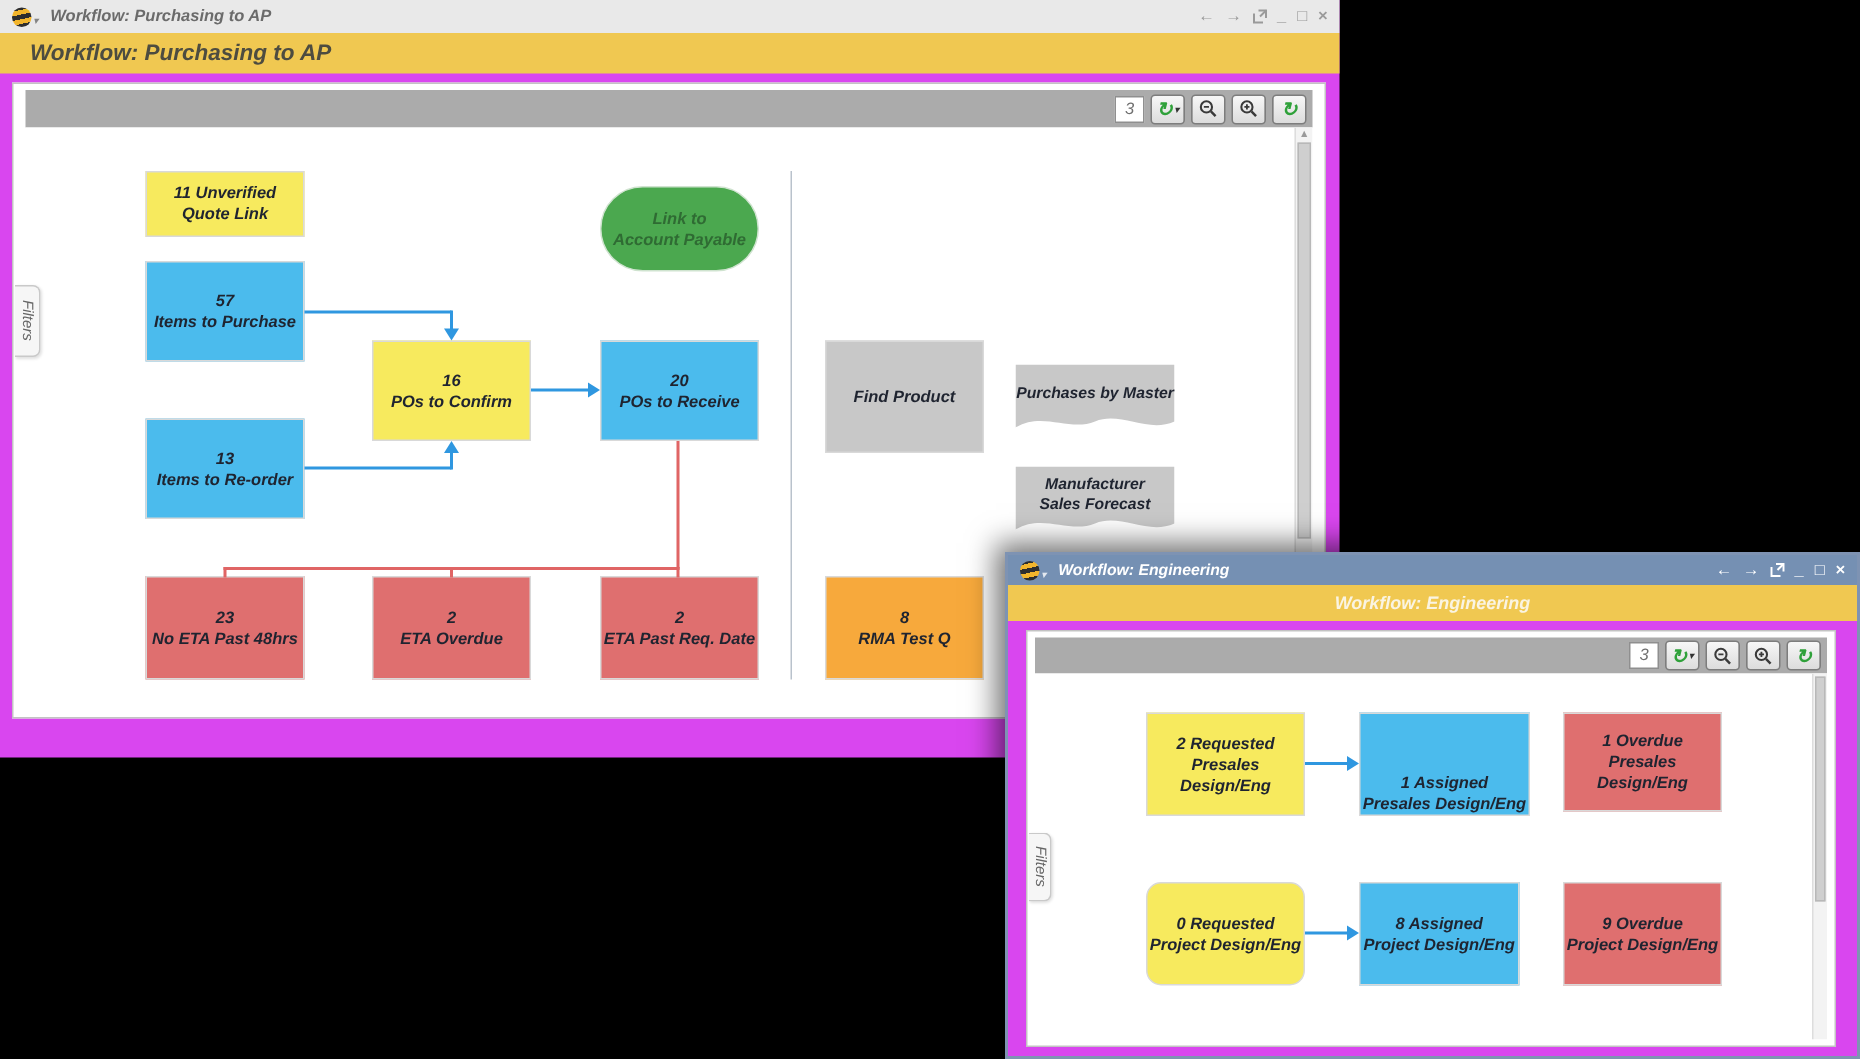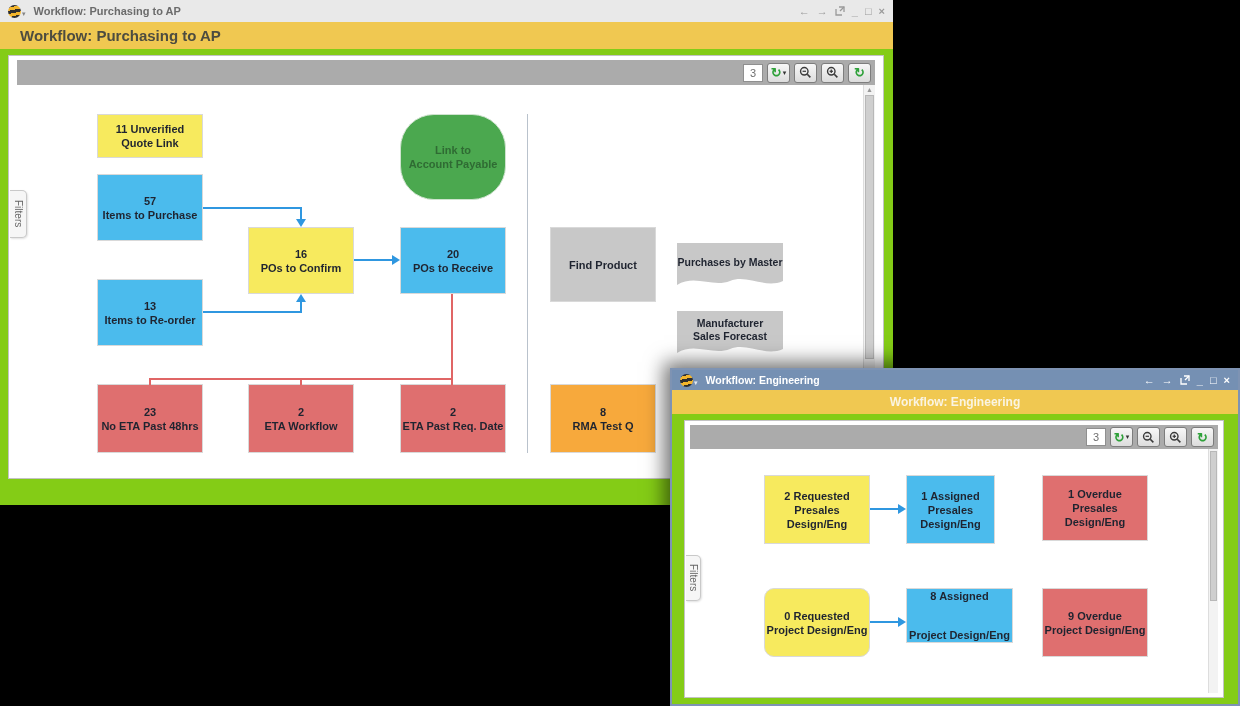--- a/index.html
+++ b/index.html
@@ -1,21 +1,21 @@
 <!DOCTYPE html>
 <html><head>
 <meta charset="utf-8">
 <style>
   * { margin:0; padding:0; box-sizing:border-box; }
   html,body { width:1240px; height:706px; }
   body { background:#000; position:relative; overflow:hidden;
          font-family:"Liberation Sans", sans-serif; }
 
   
-  .window { position:absolute; background:#84cc16; }
+  .window { position:absolute; background:#d946ef;font-style:italic; }
   .titlebar { position:absolute; left:0; top:0; right:0; height:22px;
               display:flex; align-items:center; padding:0 8px; }
   .titlebar-main { background:#e9e9e9; color:#6b6b6b; }
   .titlebar-eng  { background:#7590b3; color:#ffffff; height:20px; }
   .app-logo { width:13px; height:13px; border-radius:50%; flex:0 0 auto;
               background:linear-gradient(168deg,#2e2e2e 0 18%,#f2b52c 18% 38%,#2e2e2e 38% 58%,#f2b52c 58% 78%,#2e2e2e 78%); }
   .logo-caret { font-size:7px; margin:6px 2px 0 1px; color:inherit; opacity:.8; }
   .tb-title { font-size:11px; font-weight:bold; margin-left:6px; white-space:nowrap; }
   .tb-controls { margin-left:auto; display:flex; align-items:center; gap:7px; }
   .tb-btn { font-size:11px; font-weight:bold; line-height:10px; cursor:default; }
@@ -163,31 +163,31 @@
         <span>Items to Re-order</span>
       </div>
       <div class="node n-yellow" style="left:231px;top:142px;width:106px;height:67px;">
         <span>16</span>
         <span>POs to Confirm</span>
       </div>
       <div class="node n-blue" style="left:383px;top:142px;width:106px;height:67px;">
         <span>20</span>
         <span>POs to Receive</span>
       </div>
-      <div class="node n-green" style="left:383px;top:29px;width:106px;height:86px;">
+      <div class="node n-green" style="left:383px;top:39px;width:106px;height:57px;">
         <span>Link to</span>
         <span>Account Payable</span>
       </div>
       <div class="node n-red" style="left:80px;top:299px;width:106px;height:69px;">
         <span>23</span>
         <span>No ETA Past 48hrs</span>
       </div>
       <div class="node n-red" style="left:231px;top:299px;width:106px;height:69px;">
         <span>2</span>
-        <span>ETA Workflow</span>
+        <span>ETA Overdue</span>
       </div>
       <div class="node n-red" style="left:383px;top:299px;width:106px;height:69px;">
         <span>2</span>
         <span>ETA Past Req. Date</span>
       </div>
 
       <div class="divider" style="left:510px;top:29px;height:339px;"></div>
 
       <div class="node n-gray" style="left:533px;top:142px;width:106px;height:75px;">
         <span>Find Product</span>
@@ -296,33 +296,33 @@
           <span class="refresh-glyph">↻</span>
         </span>
     </div>
 
     <div class="canvas" style="left:5px; top:28px; width:528px; height:244px;">
 
       <div class="node n-yellow" style="left:74px;top:26px;width:106px;height:69px;">
         <span>2 Requested</span>
         <span>Presales Design/Eng</span>
       </div>
-      <div class="node n-blue" style="left:216px;top:26px;width:89px;height:69px;">
+      <div class="node n-blue" style="left:216px;top:26px;width:114px;height:69px;justify-content:flex-end;">
         <span>1 Assigned</span>
         <span>Presales Design/Eng</span>
       </div>
       <div class="node n-red" style="left:352px;top:26px;width:106px;height:66px;">
         <span>1 Overdue</span>
         <span>Presales Design/Eng</span>
       </div>
       <div class="node n-yellow" style="left:74px;top:139px;width:106px;height:69px;border-radius:10px;">
         <span>0 Requested</span>
         <span>Project Design/Eng</span>
       </div>
-      <div class="node n-blue" style="left:216px;top:139px;width:107px;height:55px;justify-content:space-between;">
+      <div class="node n-blue" style="left:216px;top:139px;width:107px;height:69px;">
         <span>8 Assigned</span>
         <span>Project Design/Eng</span>
       </div>
       <div class="node n-red" style="left:352px;top:139px;width:106px;height:69px;">
         <span>9 Overdue</span>
         <span>Project Design/Eng</span>
       </div>
 
       <div class="hline bl" style="left:180px;top:59px;width:29px;height:2px;"></div>
       <div class="arr arr-right" style="left:208px;top:55px;"></div>

